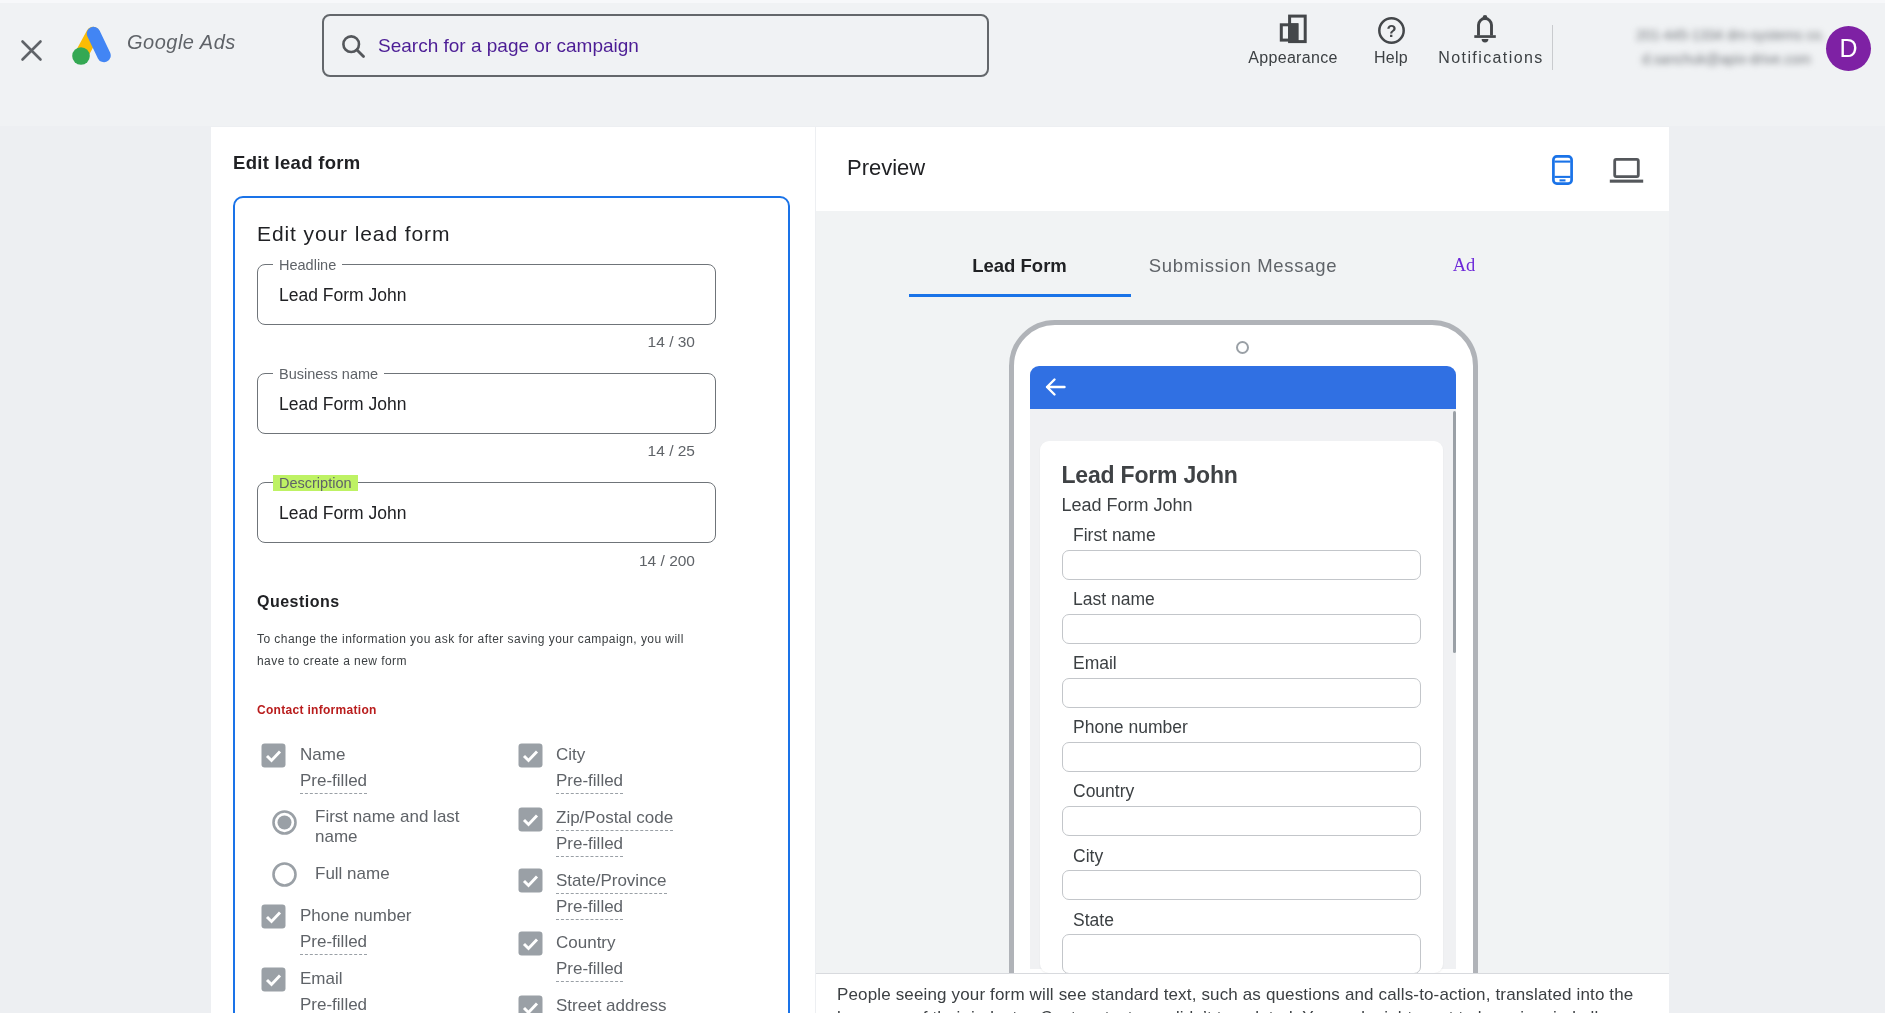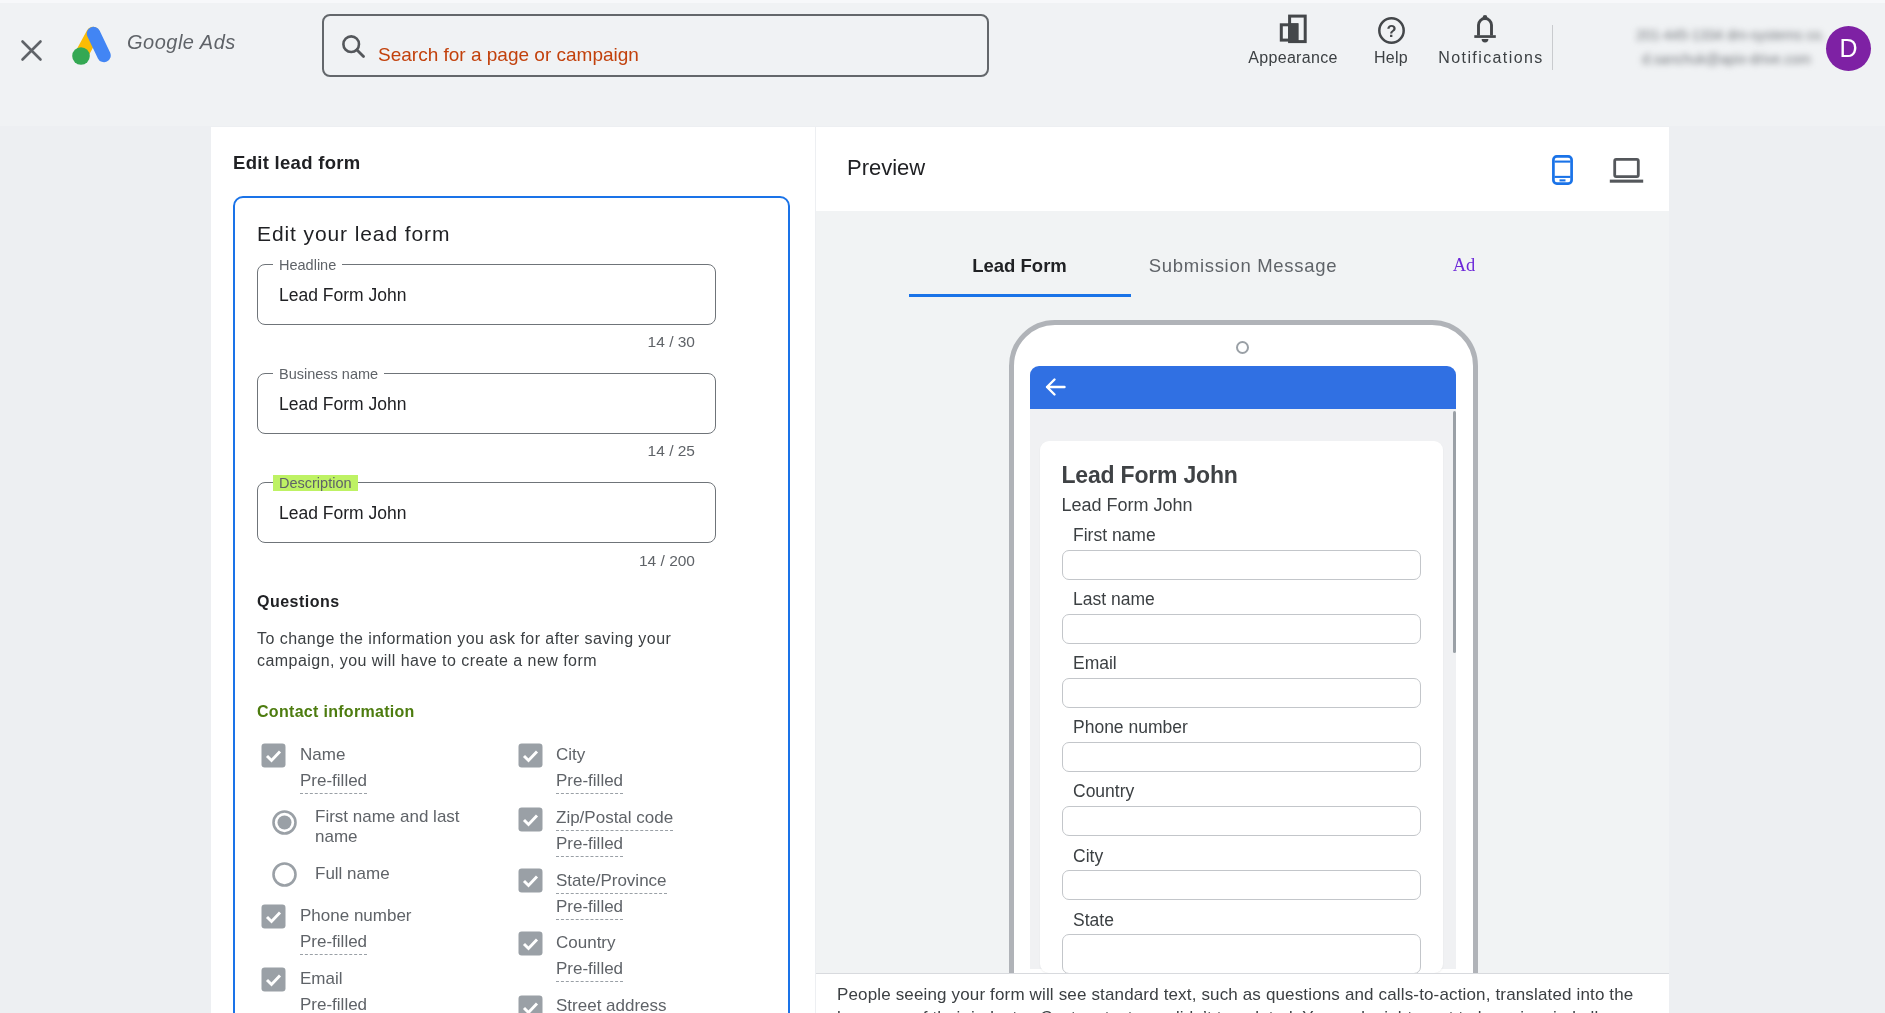--- a/index.html
+++ b/index.html
@@ -31,21 +31,21 @@
     <line x1="22.5" y1="7.5" x2="33" y2="29.5" stroke="#4285f4" stroke-width="13.5" stroke-linecap="round"></line>
     <circle cx="10" cy="30" r="8.8" fill="#34a853"></circle>
   </svg>
   <div class="abs" style="left:127px;top:31px;font-size:20px;color:#5f6368;letter-spacing:0.5px;font-style:italic;">Google Ads</div>
 
   <div class="abs" style="left:322px;top:14px;width:667px;height:63px;background:transparent;border:2px solid #63676b;border-radius:8px;"></div>
   <svg class="abs" style="left:340px;top:33px;" width="28" height="28" viewBox="0 0 28 28">
     <circle cx="11.2" cy="11.2" r="7.8" stroke="#54575b" stroke-width="2.6" fill="none"></circle>
     <line x1="17" y1="17" x2="23.5" y2="23.5" stroke="#54575b" stroke-width="2.8" stroke-linecap="round"></line>
   </svg>
-  <div class="abs" style="left:378px;top:44px;font-size:19px;color:#c2410c;">Search for a page or campaign</div>
+  <div class="abs" style="left:378px;top:35px;font-size:19px;color:#4c1d95;">Search for a page or campaign</div>
 
   <svg class="abs" style="left:1278px;top:12px;" width="32" height="32" viewBox="0 0 32 32">
     <rect x="11.6" y="4.1" width="15.6" height="25.5" fill="none" stroke="#44474a" stroke-width="3"></rect>
     <rect x="3.3" y="12.8" width="15.6" height="15.3" fill="none" stroke="#44474a" stroke-width="3"></rect>
     <rect x="10.1" y="11.3" width="10.3" height="18.3" fill="#44474a"></rect>
   </svg>
   <div class="abs ctr" style="left:1293px;top:49px;font-size:16px;letter-spacing:0.3px;color:#3c4043;">Appearance</div>
 
   <svg class="abs" style="left:1377px;top:16px;" width="30" height="30" viewBox="0 0 30 30">
     <circle cx="14.5" cy="14.5" r="12.2" stroke="#44474a" stroke-width="2.5" fill="none"></circle>
@@ -84,22 +84,22 @@
   <div class="abs" style="left:273px;top:366px;background:#fff;padding:0 6px;font-size:14.5px;color:#5f6368;">Business name</div>
   <div class="abs" style="left:279px;top:394px;font-size:17.5px;color:#202124;">Lead Form John</div>
   <div class="abs" style="left:257px;top:442px;width:438px;text-align:right;font-size:15.5px;color:#5f6368;">14 / 25</div>
 
   <div class="abs" style="left:257px;top:482px;width:459px;height:61px;border:1.6px solid #6f7479;border-radius:8px;"></div>
   <div class="abs" style="left:273px;top:475px;background:#bef264;padding:0 6px;font-size:14.5px;color:#5f6368;">Description</div>
   <div class="abs" style="left:279px;top:503px;font-size:17.5px;color:#202124;">Lead Form John</div>
   <div class="abs" style="left:257px;top:552px;width:438px;text-align:right;font-size:15.5px;color:#5f6368;">14 / 200</div>
 
   <div class="abs" style="left:257px;top:593px;font-size:16px;color:#202124;font-weight:700;letter-spacing:0.5px;">Questions</div>
-  <div class="abs" style="left:257px;top:628px;width:440px;font-size:16px;letter-spacing:0.45px;line-height:22px;color:#3c4043;">To change the information you ask for after saving your campaign, you will have to create a new form</div>
-  <div class="abs" style="left:257px;top:703px;font-size:16px;color:#4d7c0f;font-weight:700;letter-spacing:0.3px;">Contact information</div>
+  <div class="abs" style="left:257px;top:628px;width:440px;font-size:12px;letter-spacing:0.45px;line-height:22px;color:#3c4043;">To change the information you ask for after saving your campaign, you will have to create a new form</div>
+  <div class="abs" style="left:257px;top:703px;font-size:12px;color:#b91c1c;font-weight:700;letter-spacing:0.3px;">Contact information</div>
 
   <svg class="abs cb" style="left:261px;top:742.5px;">
       <use href="#cbx"></use>
     </svg>
   <div class="abs lbl" style="left:300px;top:745px;">Name</div>
   <div class="abs pref" style="left:300px;top:771px;">Pre-filled</div>
 
   <svg class="abs" style="left:272px;top:809.5px;" width="25" height="25" viewBox="0 0 25 25">
     <circle cx="12.5" cy="12.5" r="11" stroke="#9aa0a6" stroke-width="2.6" fill="none"></circle>
     <circle cx="12.5" cy="12.5" r="7" fill="#9aa0a6"></circle>

